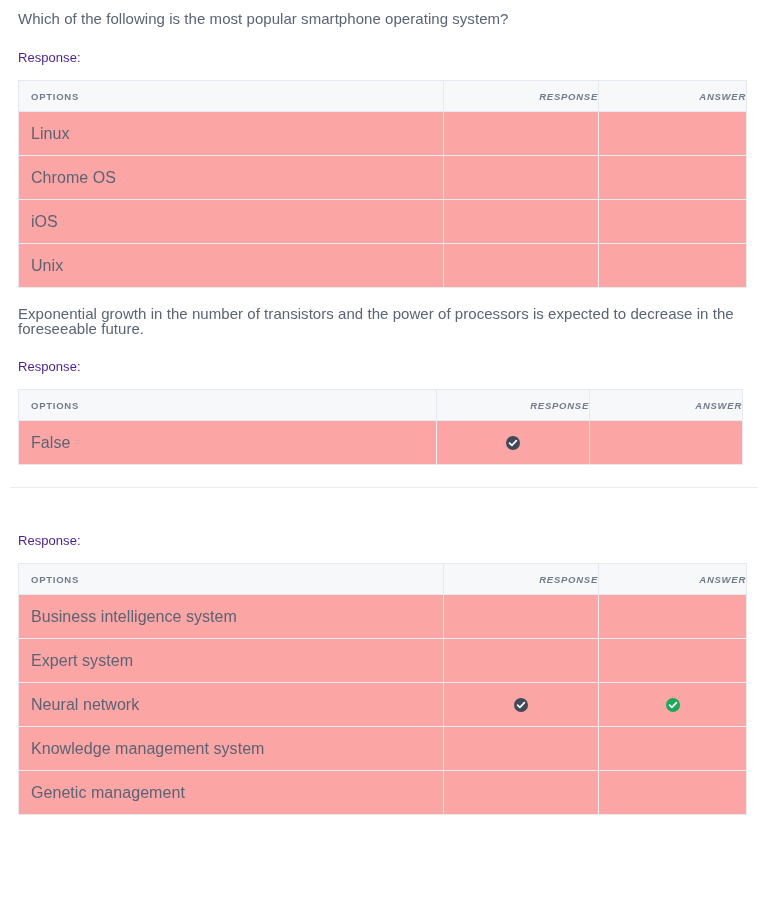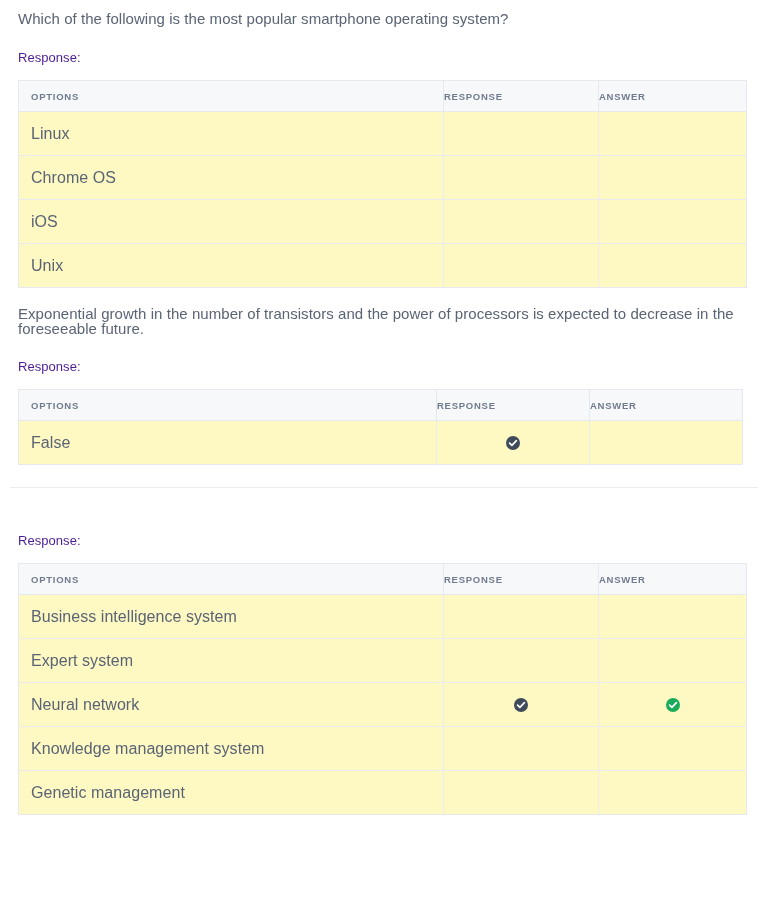--- a/index.html
+++ b/index.html
@@ -31,21 +31,21 @@
   .response-label {
     font-size: 13px;
     line-height: 16px;
     color: #4c1d95;
     padding: 0 18px;
     letter-spacing: 0.05px;
   }
   table.qtable {
     border-collapse: collapse;
     table-layout: fixed;
-    background: #fef9c3;
+    background: #fca5a5;
     border: 1px solid #e6e9ef;
     border-radius: 3px;
   }
   table.qtable th {
     background: #f7f8fa;
     font-size: 9.5px;
     font-weight: bold;
     letter-spacing: 0.75px;
     color: #707b8d;
     text-transform: uppercase;
@@ -53,21 +53,22 @@
     border-bottom: 1px solid #e6e9ef;
     height: 30px;
     padding: 0;
     vertical-align: middle;
   }
   table.qtable th.c-options {
     text-align: left;
     padding-left: 12px;
   }
   table.qtable th.c-center {
-    text-align: left;
+    text-align: right;
+    font-style: italic;
   }
   table.qtable th:last-child {
     border-right: none;
   }
   table.qtable td {
     font-size: 16px;
     color: #5a6474;
     border-right: 1px solid #e9ecf1;
     border-bottom: 1px solid #e9ecf1;
     height: 43px;

